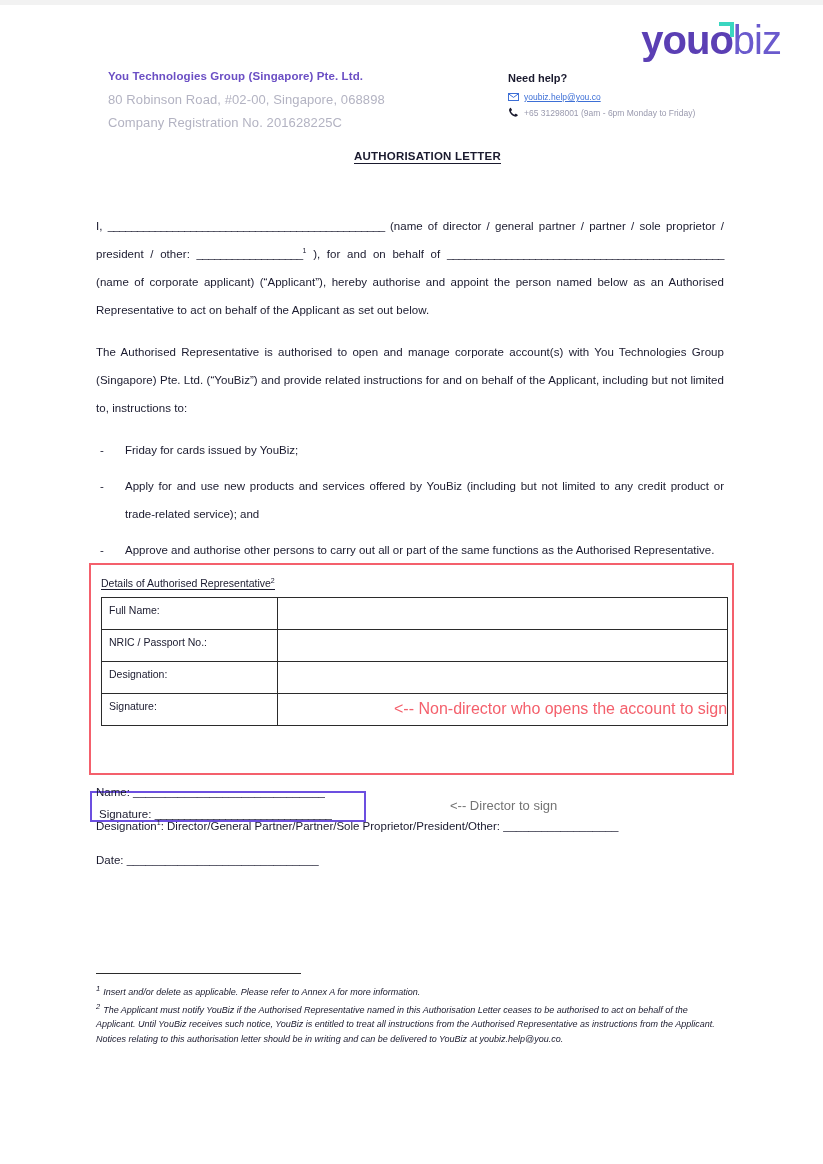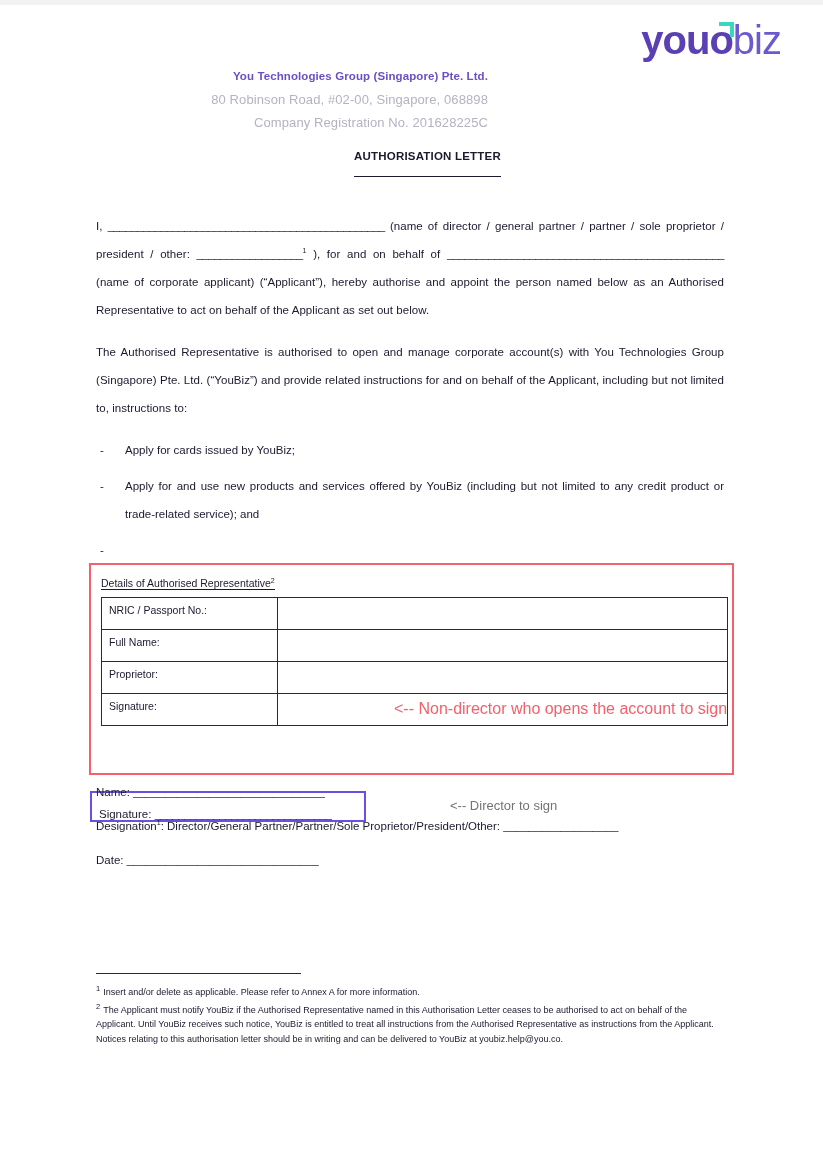--- a/index.html
+++ b/index.html
@@ -53,21 +53,20 @@
     border-top: 4px solid #3ad6c0;
     border-right: 4px solid #3ad6c0;
   }
   .logo .lo-biz { color: #6a5acd; font-weight: 400; }
 
   .company-block {
     position: absolute;
     left: 108px;
     top: 70px;
     width: 380px;
-    text-align: right;
   }
   .company-name {
     font-size: 11.5px;
     font-weight: 700;
     color: #6b4fc4;
     letter-spacing: 0.1px;
     margin: 0 0 10px 0;
   }
   .company-line {
     font-size: 13px;
@@ -111,21 +110,21 @@
     top: 150px;
     left: 0;
     width: 823px;
     text-align: center;
     font-size: 11.5px;
     font-weight: 700;
     letter-spacing: 0.2px;
   }
   .doc-title span {
     border-bottom: 1.4px solid #1a1a2e;
-    padding-bottom: 14px;
+    padding-bottom: 1px;
     margin-left: 32px;
   }
 
   
   .body-wrap {
     position: absolute;
     left: 96px;
     top: 212px;
     width: 628px;
   }
@@ -253,72 +252,93 @@
     position: absolute;
     left: 96px;
     top: 985px;
     width: 630px;
   }
   .fn {
     font-size: 9px;
     line-height: 14.5px;
     margin: 0 0 3px 0;
     text-align: left;
+    font-style: italic;
   }
   .fn sup { font-size: 7.5px; padding-right: 3px; }
 </style>
 </head>
 <body>
 
 <div class="page">
 
   <div class="top-strip"></div>
 
   <div class="logo">
     <span class="lo-you">you</span><span class="lo-o-wrap"><span class="lo-you">o</span><span class="teal-tick"></span></span><span class="lo-biz">biz</span>
   </div>
 
   <div class="company-block">
     <p class="company-name">You Technologies Group (Singapore) Pte. Ltd.</p>
     <p class="company-line">80 Robinson Road, #02-00, Singapore, 068898</p>
     <p class="company-line">Company Registration No. 201628225C</p>
   </div>
 
+  <div class="help-block">
+    <p class="help-title">Need help?</p>
+    <div class="help-row">
+      <span class="ico">
+        <svg width="11" height="8" viewBox="0 0 11 8">
+            <rect x="0.5" y="0.5" width="10" height="7" fill="none" stroke="#3d6fd6" stroke-width="1"></rect>
+            <path d="M0.7 0.9 L5.5 4.4 L10.3 0.9" fill="none" stroke="#3d6fd6" stroke-width="1"></path>
+          </svg>
+      </span>
+      <span class="help-email">youbiz.help@you.co</span>
+    </div>
+    <div class="help-row">
+      <span class="ico">
+        <svg width="11" height="11" viewBox="0 0 11 11">
+            <path d="M2.2 0.9 C1.3 1.5 0.8 2.6 1.2 3.9 C1.9 6.3 4.2 8.7 6.7 9.5 C7.9 9.9 9.1 9.4 9.7 8.5 C9.9 8.2 9.8 7.9 9.5 7.7 L8.0 6.8 C7.7 6.6 7.4 6.7 7.2 6.9 L6.7 7.5 C6.5 7.7 6.3 7.8 6.0 7.6 C4.8 7.0 3.6 5.8 3.0 4.6 C2.9 4.3 2.9 4.1 3.1 3.9 L3.7 3.4 C4.0 3.2 4.0 2.9 3.8 2.6 L2.9 1.1 C2.7 0.8 2.4 0.7 2.2 0.9 Z" fill="#1a1a2e"></path>
+          </svg>
+      </span>
+      <span class="help-phone">+65 31298001 (9am - 6pm Monday to Friday)</span>
+    </div>
+  </div>
 
   <div class="doc-title">
     <span>AUTHORISATION LETTER</span>
   </div>
 
   <div class="body-wrap">
 
     <p class="para"><span>I, </span><span class="blank">_______________________________________________</span><span> (name of director / general partner / partner / sole proprietor / president / other: </span><span class="blank">__________________</span><sup>1</sup><span> ), for and on behalf of </span><span class="blank">_______________________________________________</span><span> (name of corporate applicant) (“Applicant”), hereby authorise and appoint the person named below as an Authorised Representative to act on behalf of the Applicant as set out below.</span></p>
 
     <p class="para">The Authorised Representative is authorised to open and manage corporate account(s) with You Technologies Group (Singapore) Pte. Ltd. (“YouBiz”) and provide related instructions for and on behalf of the Applicant, including but not limited to, instructions to:</p>
 
     <ul class="bullets">
-      <li><span class="dash">-</span><span>Apply for cards issued by YouBiz;</span></li>
+      <li><span class="dash">-</span><span>Friday for cards issued by YouBiz;</span></li>
       <li><span class="dash">-</span><span>Apply for and use new products and services offered by YouBiz (including but not limited to any credit product or trade-related service); and</span></li>
-      <li><span class="dash">-</span></li>
+      <li><span class="dash">-</span><span>Approve and authorise other persons to carry out all or part of the same functions as the Authorised Representative.</span></li>
     </ul>
   </div>
 
   <div class="rep-section">
     <div class="rep-heading"><span>Details of Authorised Representative</span><sup>2</sup></div>
     <table class="rep-table">
       <tbody>
           <tr>
+        <td class="lbl">Full Name:</td>
+        <td class="val"></td>
+      </tr>
+      <tr>
         <td class="lbl">NRIC / Passport No.:</td>
         <td class="val"></td>
       </tr>
       <tr>
-        <td class="lbl">Full Name:</td>
-        <td class="val"></td>
-      </tr>
-      <tr>
-        <td class="lbl">Proprietor:</td>
+        <td class="lbl">Designation:</td>
         <td class="val"></td>
       </tr>
       <tr>
         <td class="lbl">Signature:</td>
         <td class="val">
               <span class="red-note">&lt;-- Non-director who opens the account to sign</span>
             </td>
       </tr>
     </tbody>
       </table>

